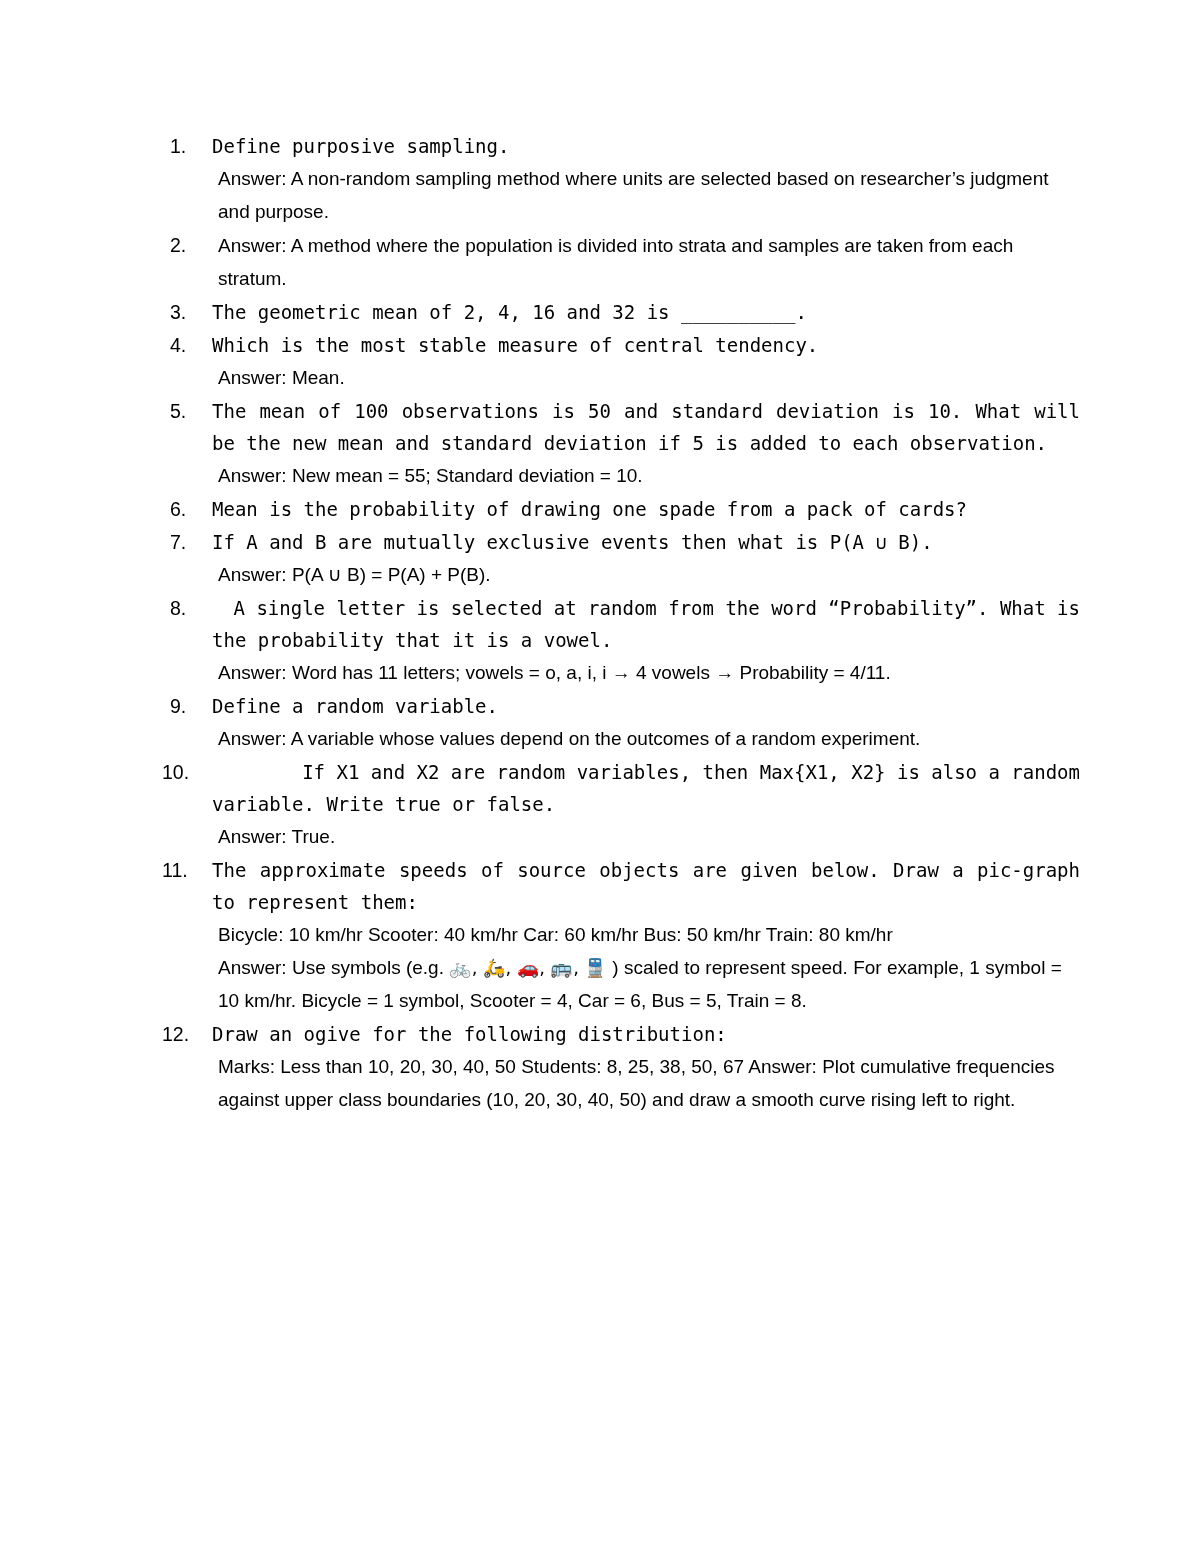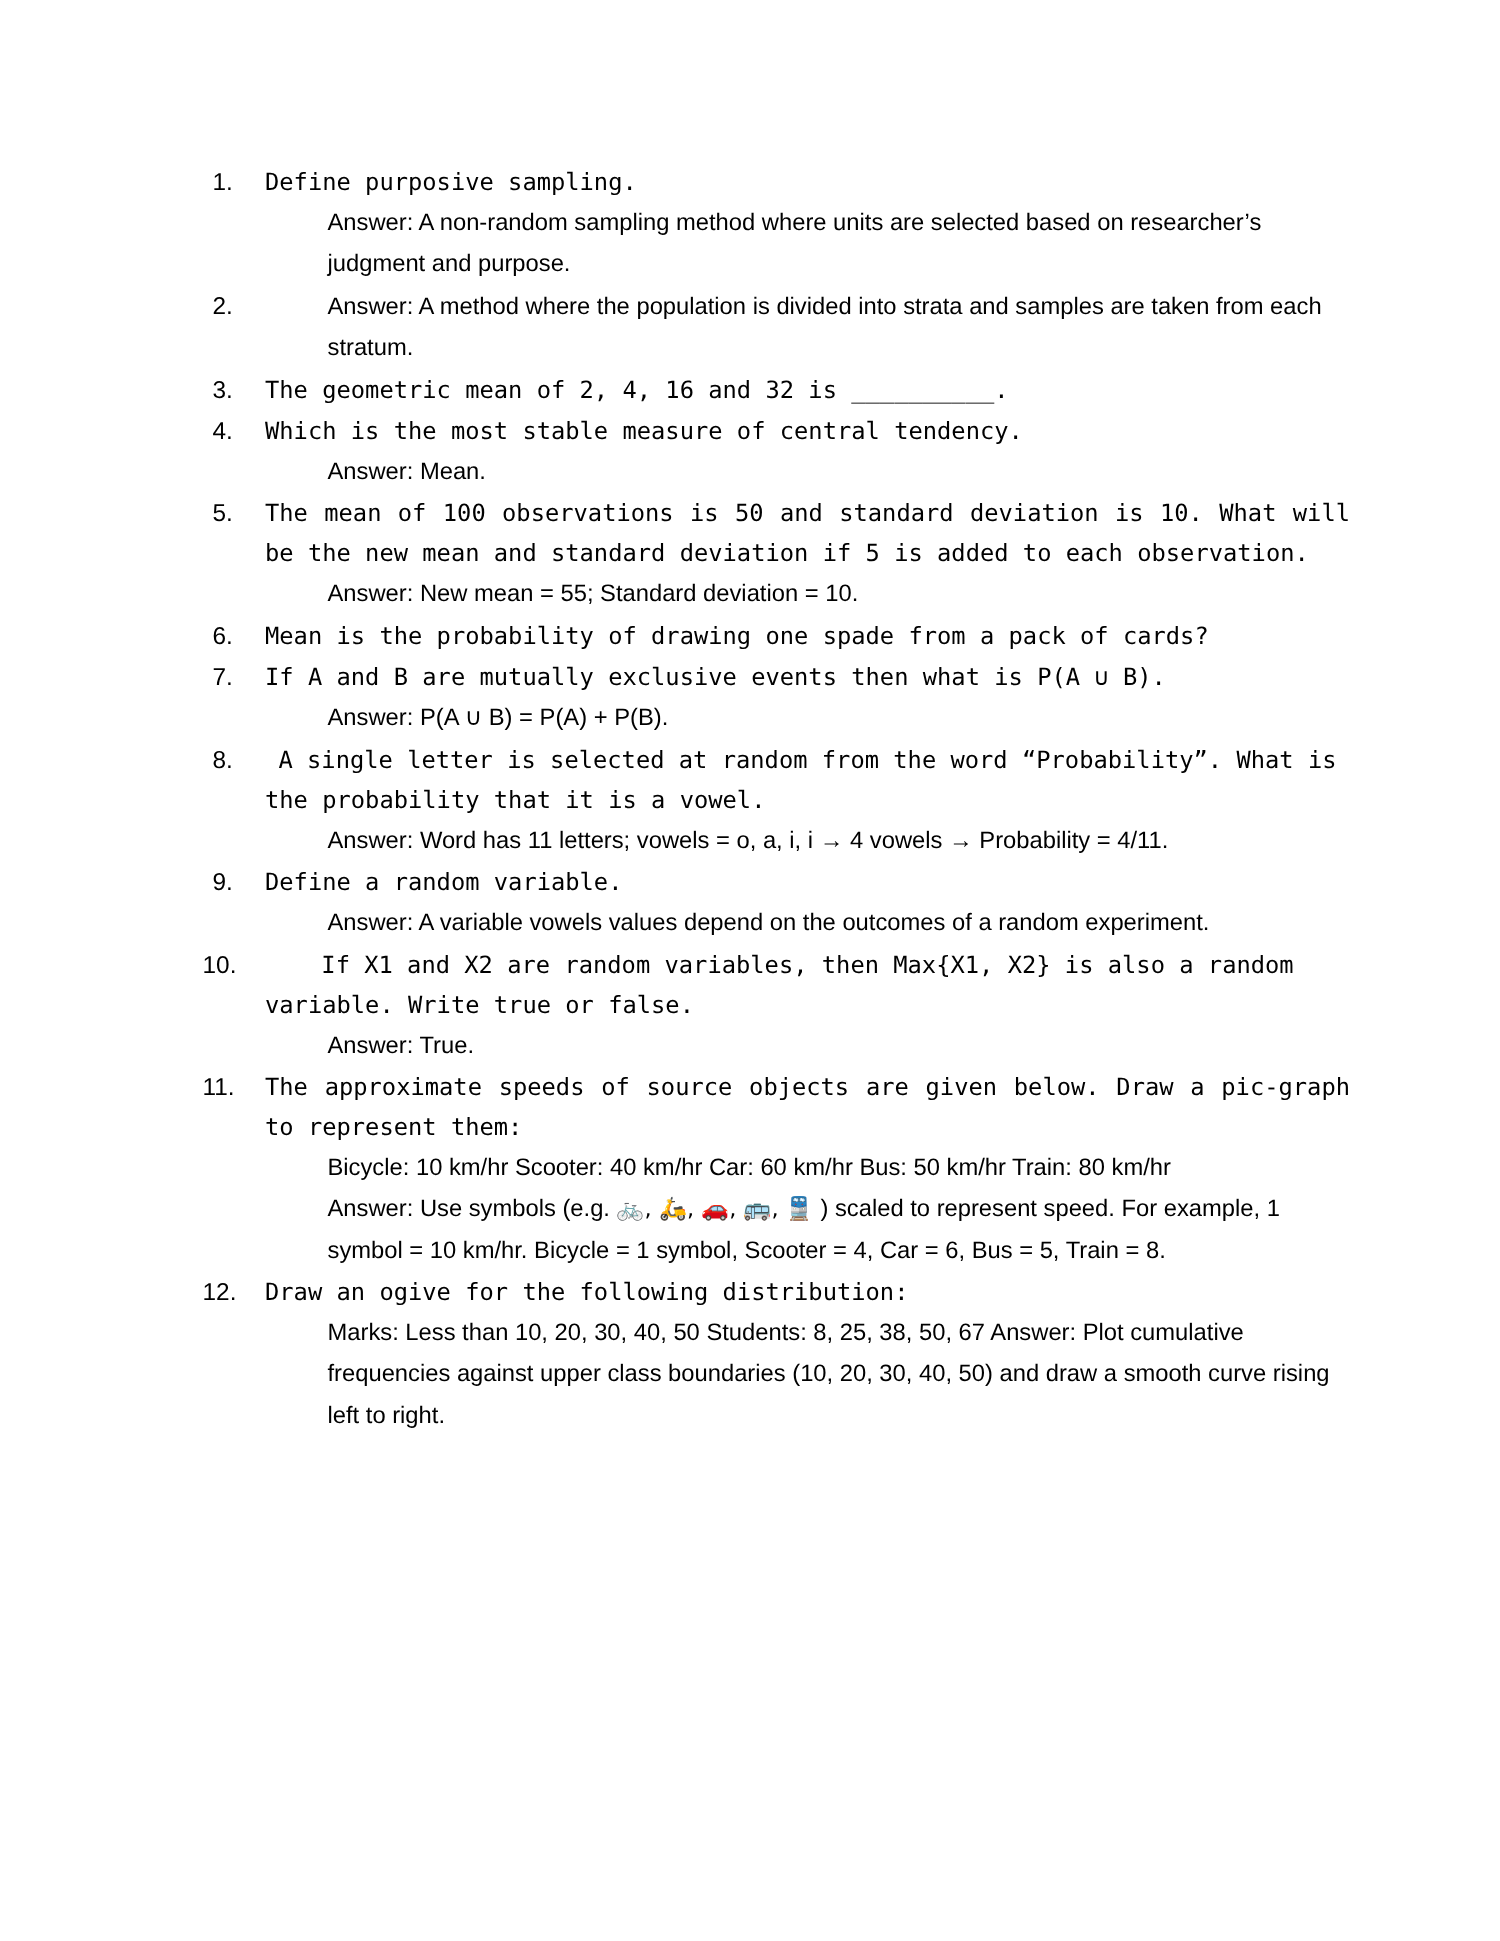--- a/index.html
+++ b/index.html
@@ -51,29 +51,28 @@
   .qtext {
     font-family: "DejaVu Sans Mono", monospace;
     font-size: 19px;
     line-height: 32px;
     letter-spacing: 0px;
     color: #000;
     text-align: justify;
     text-align-last: left;
   }
   .qtext.nojust {
-    text-align: center;
+    text-align: right;
   }
   .atext {
     font-family: "Liberation Sans", sans-serif;
     font-size: 19px;
     line-height: 33px;
     color: #000;
     padding-left: 6px;
-    margin-left: 44px;
   }
   .emoji {
     font-family: "DejaVu Sans", sans-serif;
     font-size: 18px;
   }
 </style>
 </head>
 <body>
 
 <div class="page">
@@ -111,21 +110,21 @@
       <div class="atext">Answer: P(A ∪ B) = P(A) + P(B).</div>
     </li>
 
     <li>
       <div class="qtext nojust">A single letter is selected at random from the word “Probability”. What is the probability that it is a vowel.</div>
       <div class="atext">Answer: Word has 11 letters; vowels = o, a, i, i → 4 vowels → Probability = 4/11.</div>
     </li>
 
     <li>
       <div class="qtext nojust">Define a random variable.</div>
-      <div class="atext">Answer: A variable vowels values depend on the outcomes of a random experiment.</div>
+      <div class="atext">Answer: A variable whose values depend on the outcomes of a random experiment.</div>
     </li>
 
     <li class="wide">
       <div class="qtext nojust">If X1 and X2 are random variables, then Max{X1, X2} is also a random variable. Write true or false.</div>
       <div class="atext">Answer: True.</div>
     </li>
 
     <li class="wide">
       <div class="qtext">The approximate speeds of source objects are given below. Draw a pic-graph to represent them:</div>
       <div class="atext">Bicycle: 10 km/hr Scooter: 40 km/hr Car: 60 km/hr Bus: 50 km/hr Train: 80 km/hr</div>

